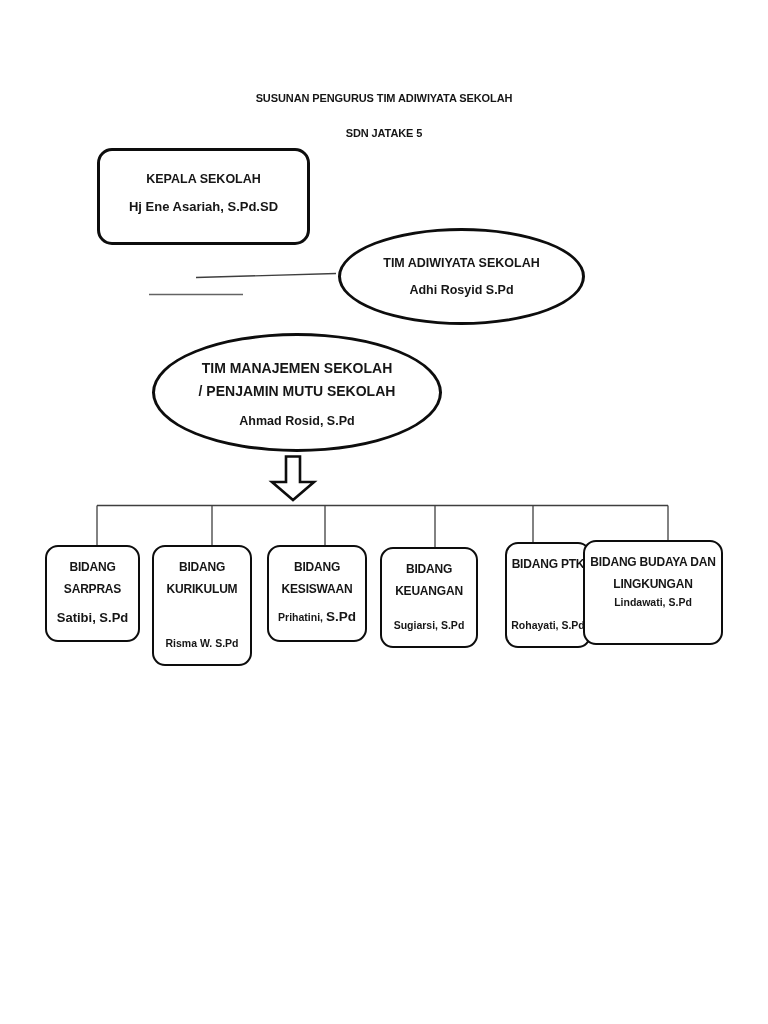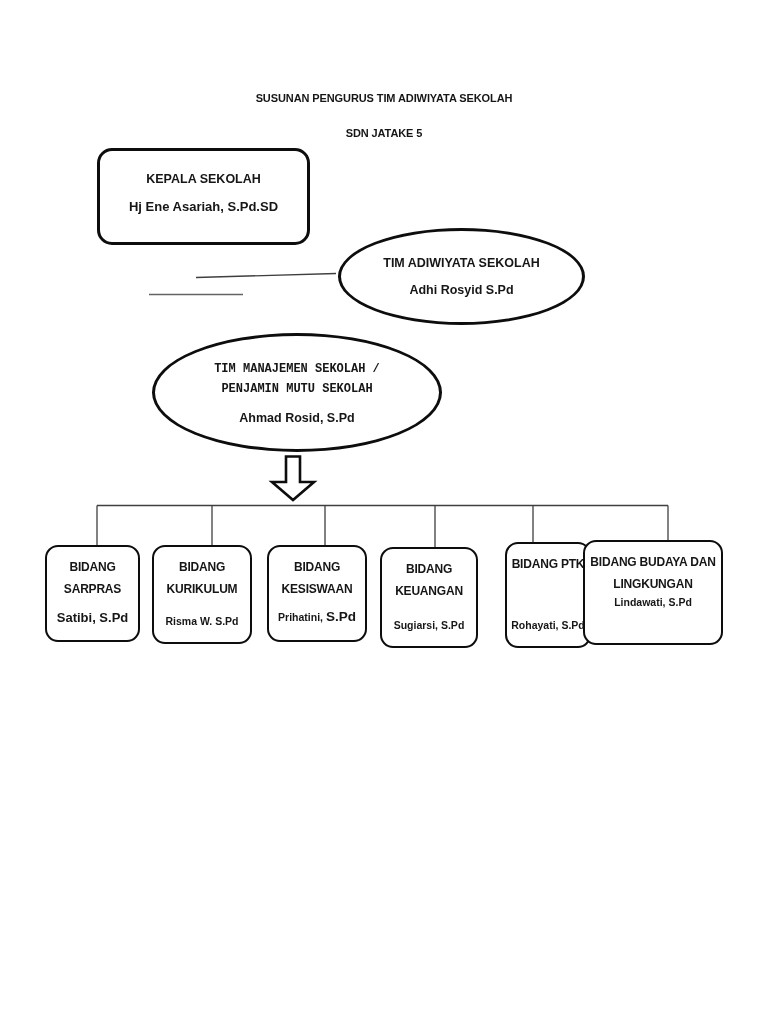--- a/index.html
+++ b/index.html
@@ -26,29 +26,29 @@
 
   .kepala { left:97px; top:148px; width:213px; height:97px; padding-top:21px; }
   .kepala .n-title { font-size:12.5px; }
   .kepala .n-name  { font-size:13px; margin-top:13px; }
 
   .adiwiyata { left:338px; top:228px; width:247px; height:97px; }
   .adiwiyata .n-title { font-size:12.5px; }
   .adiwiyata .n-name  { font-size:12.5px; margin-top:13px; }
 
   .manajemen { left:152px; top:333px; width:290px; height:119px; }
-  .manajemen .n-title { font-size:12px; line-height:1.6; max-width:198px;font-family:Liberation Mono, monospace; }
+  .manajemen .n-title { font-size:14px; line-height:1.6; max-width:198px; }
   .manajemen .n-name  { font-size:12.5px; margin-top:12px; }
 
   .bidang { border:2.8px solid #0d0d0d; border-radius:13px; padding:0 4px; }
   .b-title { font-weight:bold; font-size:12px; line-height:1.85; margin-top:9px; letter-spacing:-0.2px; }
   .b-name  { margin-top:auto; margin-bottom:13px; font-size:10.5px; font-weight:600; line-height:1.4; }
 
   .b1 { left:45px;  top:545px; width:95px;  height:97px;  }
-  .b2 { left:152px; top:545px; width:100px; height:99px;  }
+  .b2 { left:152px; top:545px; width:100px; height:121px;  }
   .b3 { left:267px; top:545px; width:100px; height:97px;  }
   .b4 { left:380px; top:547px; width:98px;  height:101px;text-align:center; }
   .b5 { left:505px; top:542px; width:86px;  height:106px;align-items:center; }
   .b6 { left:583px; top:540px; width:140px; height:105px; }
 
   .b1 .b-name { font-size:13px; font-weight:bold; }
   .b6 .b-name { margin-bottom:36px; }
   .name-emph  { font-size:13.5px; font-weight:bold; }
 </style>
 </head>

